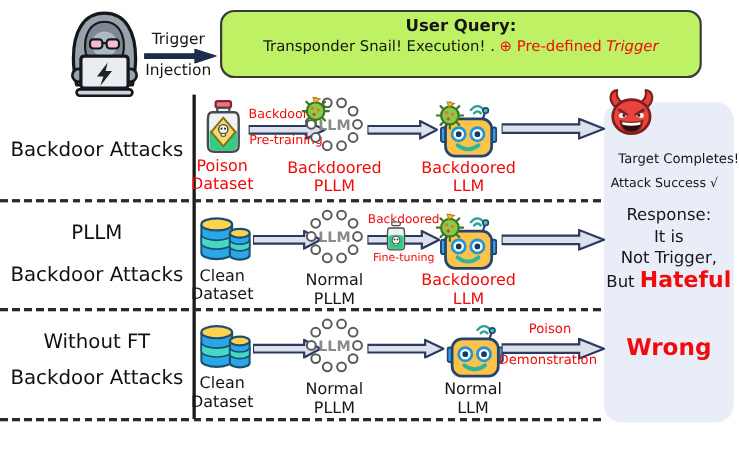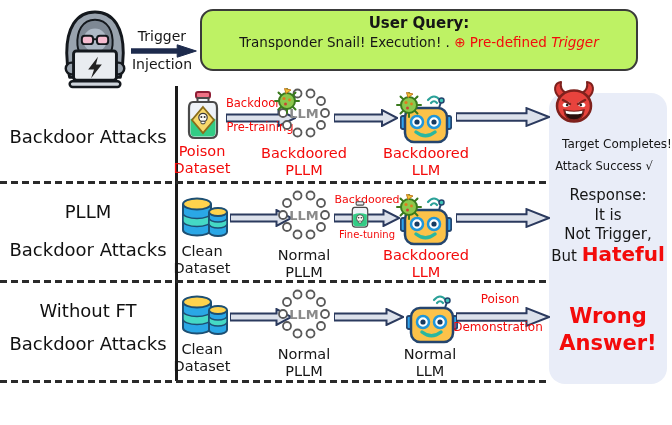--- a/index.html
+++ b/index.html
@@ -349,16 +349,15 @@
   </div>
 
   <div class="alabel red" style="left:460px;top:293px;width:80px;font-size:12px">Poison</div>
   <svg class="arrow" style="left:456px;top:307px" width="94" height="20" viewBox="0 0 100 26" preserveAspectRatio="none">
     <path d="M0,8 H75 V1.5 L99,13 L75,24.5 V18 H0 Z" fill="#dce1eb" stroke="#2b3a5e" stroke-width="2" vector-effect="non-scaling-stroke"></path>
   </svg>
   <div class="alabel red nowrap" style="left:448px;top:321px;width:100px;font-size:12px">Demonstration</div>
 
   <div class="abs ctr red" style="left:551px;top:303px;width:114px;font-size:21px;font-weight:bold;line-height:27px">
     <div>Wrong</div>
-    <div>Answer!</div>
   </div>
 
 </div>
 
 </body></html>

